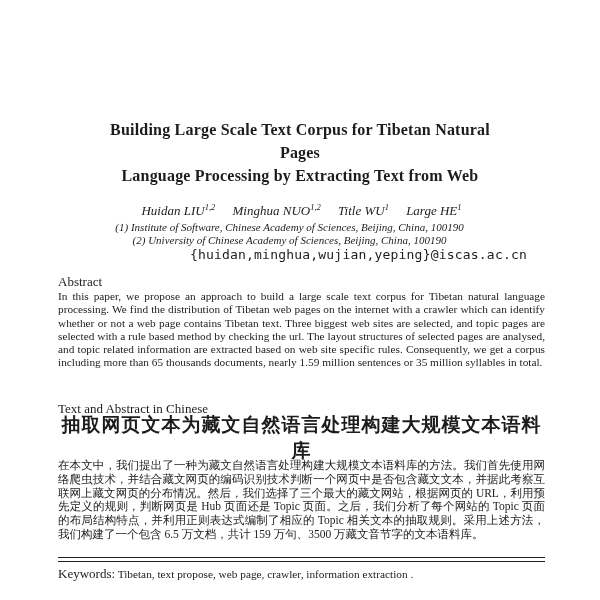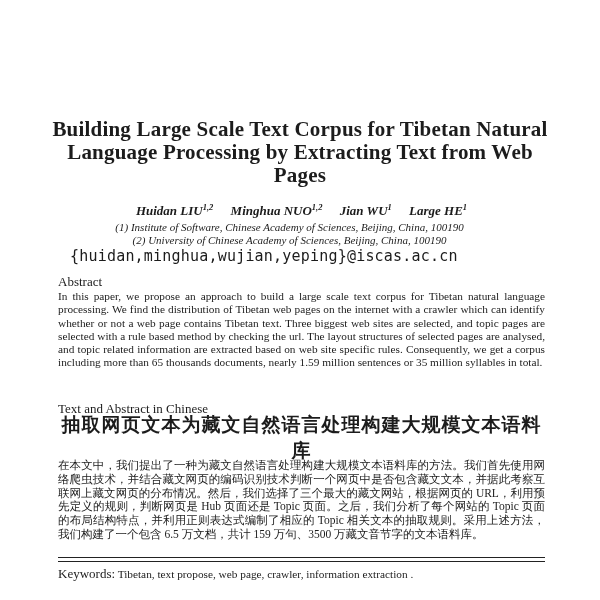--- a/index.html
+++ b/index.html
@@ -11,47 +11,47 @@
     background: #ffffff;
     color: #1c1c1c;
     font-family: "Liberation Serif", serif;
     overflow: hidden;
   }
   .paper-title {
     position: absolute;
     top: 118px; left: 45px; width: 510px;
     text-align: center;
     font-weight: bold;
-    font-size: 21px;
+    font-size: 16px;
     line-height: 23px;
     letter-spacing: 0.2px;
   }
   .authors-row {
     position: absolute;
     top: 202px; left: 58px; width: 487px;
     text-align: center;
     font-style: italic;
     font-size: 13px;
   }
-  .author { margin: 0 7px; white-space: nowrap; font-weight: bold; }
+  .author { margin: 0 7px; white-space: nowrap; }
   .author sup { font-size: 8.5px; font-style: italic; }
   .affiliations {
     position: absolute;
     top: 221px; left: 46px; width: 487px;
     text-align: center;
     font-size: 11px;
     line-height: 12.5px;
     font-style: italic;
   }
   .email-line {
     position: absolute;
-    top: 247px; left: 70px; width: 487px;
-    text-align: left;
+    top: 247px; left: 40px; width: 487px;
+    text-align: right;
     font-family: "DejaVu Sans Mono", monospace;
-    font-size: 15px;
+    font-size: 13px;
     letter-spacing: 0.2px;
   }
   .abstract-heading {
     position: absolute;
     top: 274px; left: 58px;
     font-size: 13px;
   }
   .abstract-body {
     position: absolute;
     top: 290px; left: 58px; width: 487px;
@@ -100,28 +100,28 @@
   }
   .keywords-cn-line .kw-label { font-size: 13px; }
 </style>
 </head>
 <body>
 
 <div class="page">
 
   <div class="paper-title">
     <div>Building Large Scale Text Corpus for Tibetan Natural</div>
+    <div>Pages</div>
     <div>Language Processing by Extracting Text from Web</div>
-    <div>Pages</div>
   </div>
 
   <div class="authors-row">
     <span class="author"><span>Huidan LIU</span><sup>1,2</sup></span>
     <span class="author"><span>Minghua NUO</span><sup>1,2</sup></span>
-    <span class="author"><span>Jian WU</span><sup>1</sup></span>
+    <span class="author"><span>Title WU</span><sup>1</sup></span>
     <span class="author"><span>Large HE</span><sup>1</sup></span>
   </div>
 
   <div class="affiliations">
     <div>(1) Institute of Software, Chinese Academy of Sciences, Beijing, China, 100190</div>
     <div>(2) University of Chinese Academy of Sciences, Beijing, China, 100190</div>
   </div>
 
   <div class="email-line">{huidan,minghua,wujian,yeping}@iscas.ac.cn</div>
 

